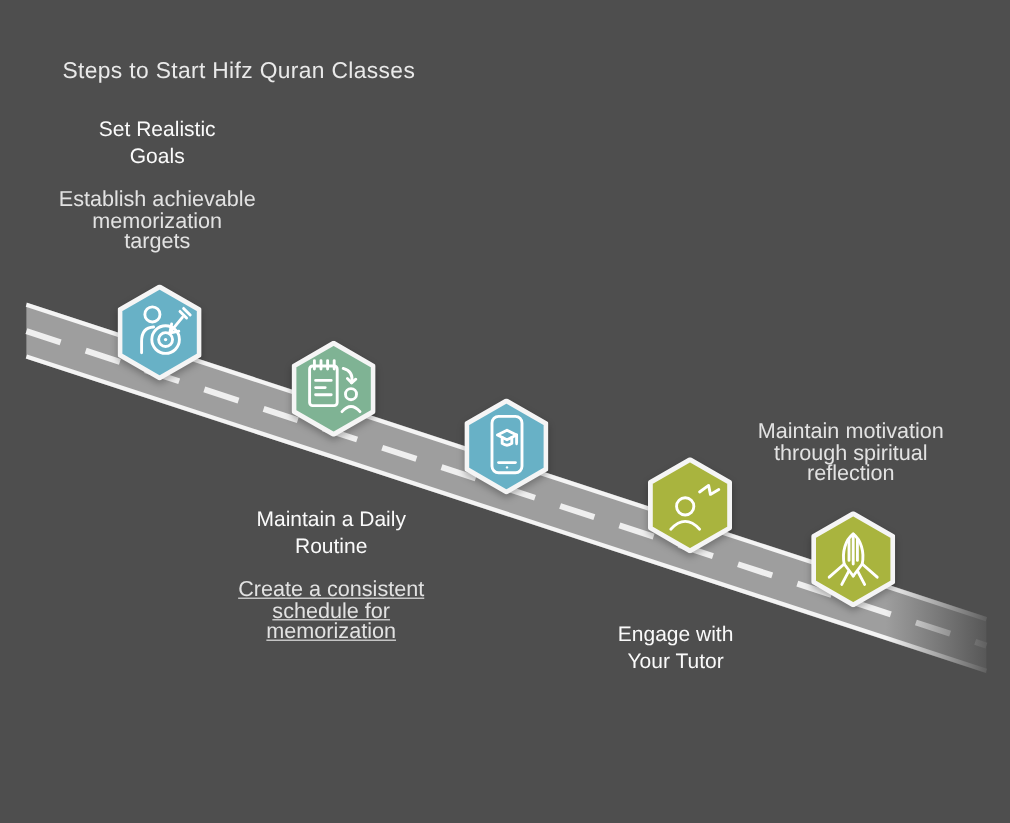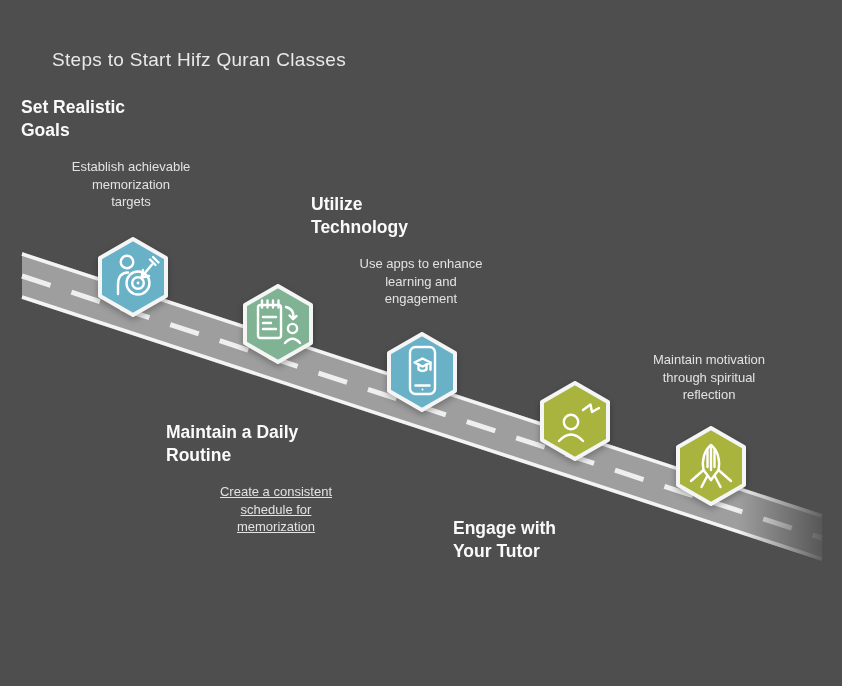--- a/index.html
+++ b/index.html
@@ -8,26 +8,26 @@
     background:#4e4e4e;
     font-family:"Liberation Sans", sans-serif;
   }
   svg { display:block; }
   #road-layer { position:absolute; left:0; top:0; }
   .page-title {
     position:absolute; left:4px; top:49px; width:842px;
     text-align:left; font-size:19px; letter-spacing:.3px; color:#e9e9e9;padding-left:48px;
   }
   .step-heading {
-    position:absolute; text-align:left; white-space:pre-line;
-    color:#fafafa; font-weight:bold; font-size:17.5px; line-height:22.5px;
+    position:absolute; text-align:center; white-space:pre-line;
+    color:#fafafa; font-weight:normal; font-size:17.5px; line-height:22.5px;
   }
   .step-body {
     position:absolute; text-align:center; white-space:pre-line;
-    color:#e2e2e2; font-size:13px; line-height:17.5px;
+    color:#e2e2e2; font-size:18px; line-height:17.5px;
   }
   .hex {
     position:absolute; width:70px; height:80px;
     filter: drop-shadow(0 3px 3px rgba(0,0,0,.28));
   }
   .hex-shape { stroke:#f5f5f5; stroke-width:4; stroke-linejoin:round; }
   .icon { stroke:#ffffff; stroke-width:2.4; fill:none;
           stroke-linecap:round; stroke-linejoin:round; }
   .icon-dot { fill:#ffffff; stroke:none; }
 
@@ -134,25 +134,20 @@
   <div id="b1" class="step-body">Establish achievable
 memorization
 targets</div>
 
   <div id="h2" class="step-heading">Maintain a Daily
 Routine</div>
   <div id="b2" class="step-body">Create a consistent
 schedule for
 memorization</div>
 
-  <div id="h3" class="step-heading">Utilize
-Technology</div>
-  <div id="b3" class="step-body">Use apps to enhance
-learning and
-engagement</div>
 
   <div id="h4" class="step-heading">Engage with
 Your Tutor</div>
 
   <div id="b5" class="step-body">Maintain motivation
 through spiritual
 reflection</div>
 
 </div>
 

